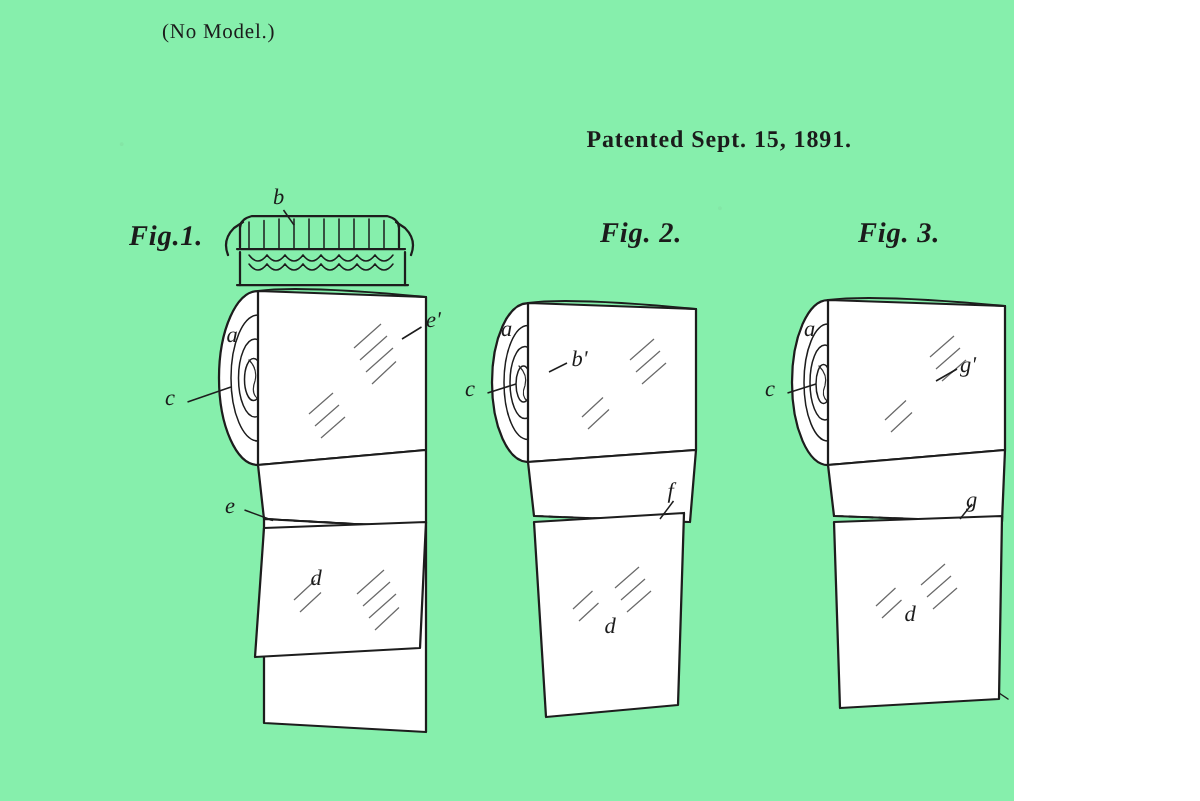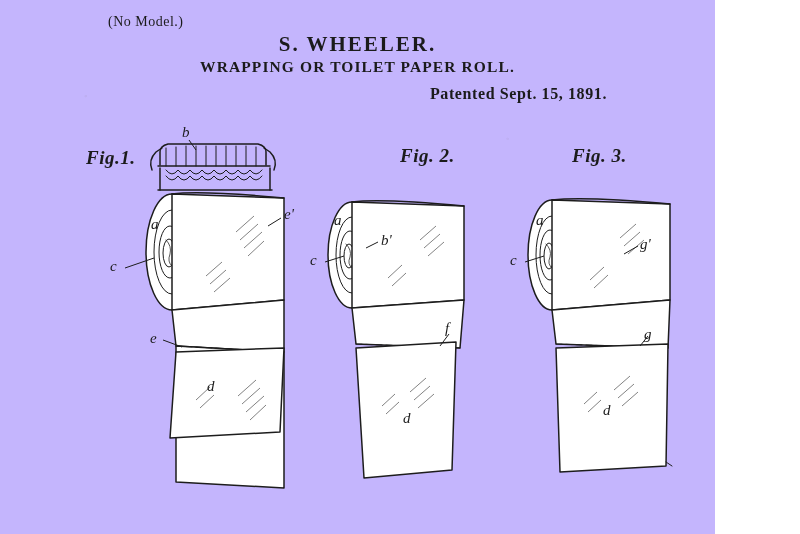--- a/index.html
+++ b/index.html
@@ -4,25 +4,24 @@
 <style>
   html, body {
     margin: 0;
     padding: 0;
     background: #ffffff;
   }
   #sheet {
     position: relative;
     width: 676px;
     height: 534px;
-    background: #c4b5fd;
+    background: #86efac;
     overflow: hidden;
     font-family: "Liberation Serif", serif;
     color: #1b1b1b;
-    padding-left: 39px;
   }
   
   #sheet::before {
     content: "";
     position: absolute;
     inset: 0;
     background:
       radial-gradient(circle at 12% 18%, rgba(90,80,60,0.06) 0 1px, transparent 1.6px),
       radial-gradient(circle at 33% 62%, rgba(90,80,60,0.05) 0 1px, transparent 1.6px),
       radial-gradient(circle at 71% 26%, rgba(90,80,60,0.05) 0 1px, transparent 1.6px),
@@ -104,22 +103,20 @@
   .paper-fill { fill: #ffffff; stroke: #1d1d1d; stroke-width: 1.5; stroke-linejoin: round; }
   .shade { fill: none; stroke: #3a3a3a; stroke-width: 0.85; opacity: 0.75; }
   .leader { fill: none; stroke: #1d1d1d; stroke-width: 1; }
 </style>
 </head>
 <body>
 
 <div id="sheet">
 
   <div class="txt no-model">(No Model.)</div>
-  <div class="txt inventor">S. WHEELER.</div>
-  <div class="txt subject">WRAPPING OR TOILET PAPER ROLL.</div>
   <div class="txt patent-date">Patented Sept. 15, 1891.</div>
 
   <div class="figlabel fig1">Fig.1.</div>
   <div class="figlabel fig2">Fig. 2.</div>
   <div class="figlabel fig3">Fig. 3.</div>
 
   <svg class="draw" viewBox="0 0 800 534">
 
     <g>
 

